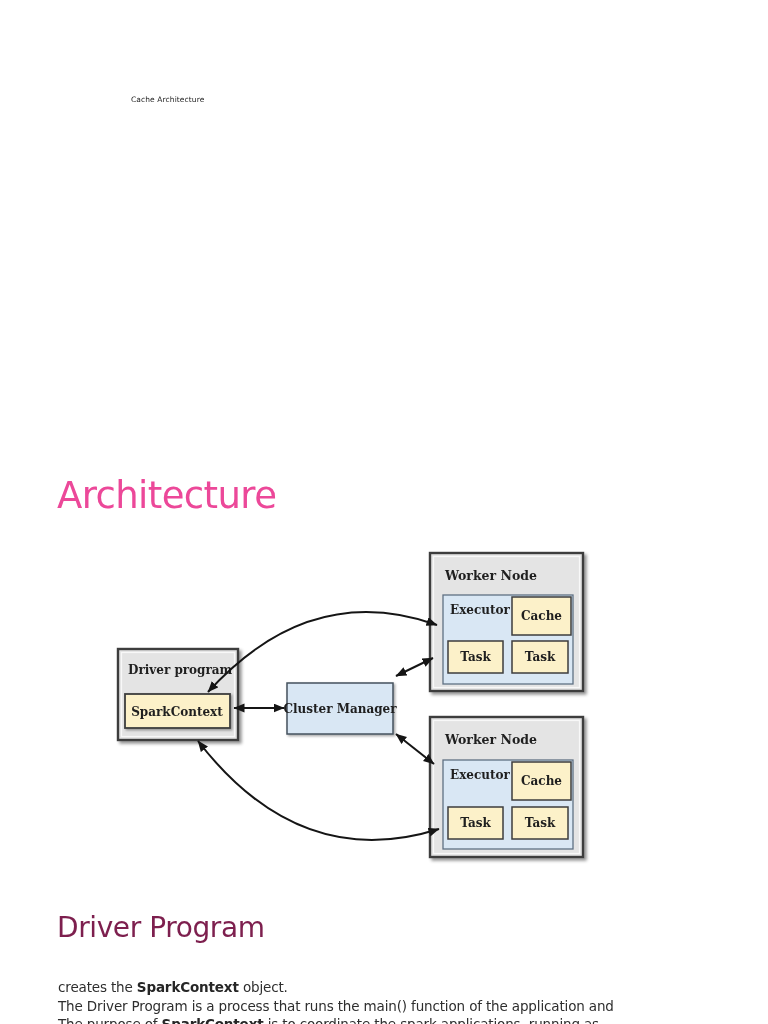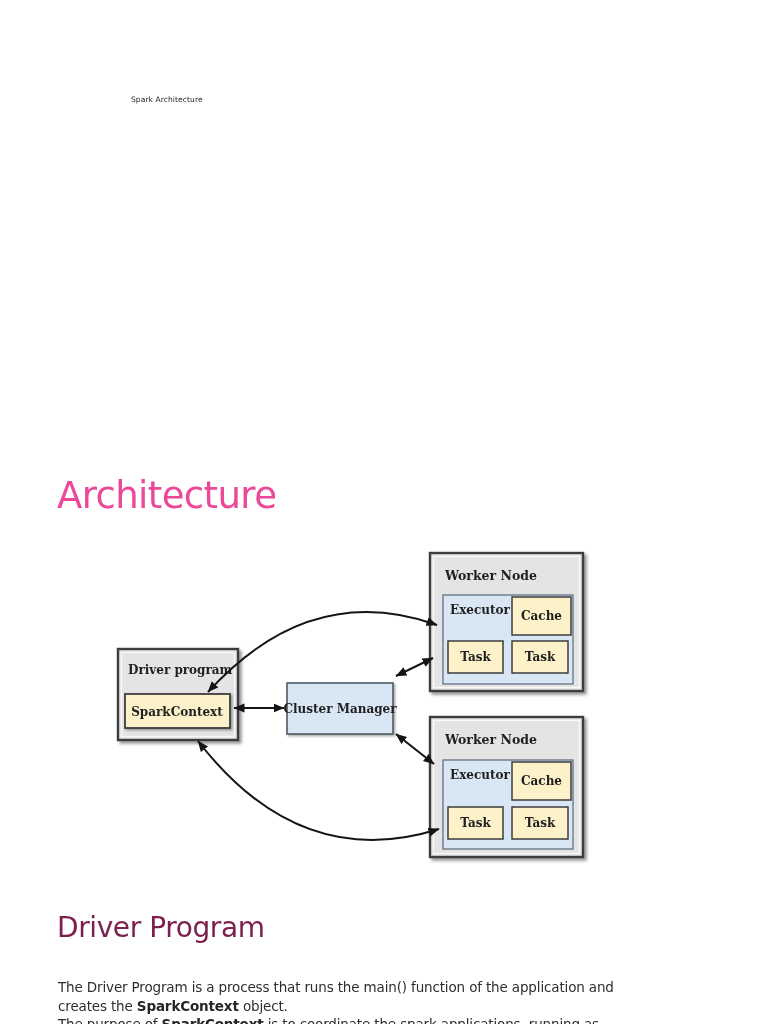--- a/index.html
+++ b/index.html
@@ -59,21 +59,21 @@
   .lbl-12  { font-size: 12px; }
   .arrow {
     stroke: #151515;
     stroke-width: 2;
     fill: none;
   }
 </style>
 </head>
 <body>
 
-<div class="abs doc-header">Spark Architecture</div>
+<div class="abs doc-header">Cache Architecture</div>
 
 <h1 class="abs h1-architecture">Architecture</h1>
 
 <div class="abs diagram">
 <svg width="482" height="320" viewBox="0 0 482 320">
   <defs>
     <marker id="ah" markerUnits="userSpaceOnUse" markerWidth="12" markerHeight="10" refX="10.5" refY="4.5" orient="auto-start-reverse">
       <path d="M0,0 L11,4.5 L0,9 Z" fill="#151515"></path>
     </marker>
     <filter id="ds" x="-20%" y="-20%" width="150%" height="150%">
@@ -130,19 +130,19 @@
   <line class="arrow" x1="286" y1="131" x2="323" y2="113" marker-start="url(#ah)" marker-end="url(#ah)"></line>
   <line class="arrow" x1="286" y1="189" x2="324" y2="219" marker-start="url(#ah)" marker-end="url(#ah)"></line>
   <path class="arrow" d="M 88 196 Q 190 328 329 284" marker-start="url(#ah)" marker-end="url(#ah)"></path>
 </svg>
 </div>
 
 <h2 class="abs h2-driver">Driver Program</h2>
 
 <div class="abs body-text">
   <p>
+    <span class="line"><span>creates the </span><b>SparkContext</b><span> object.</span></span>
     <span class="line">The Driver Program is a process that runs the main() function of the application and</span>
-    <span class="line"><span>creates the </span><b>SparkContext</b><span> object.</span></span>
   </p>
   <p>
     <span class="line"><span>The purpose of </span><b>SparkContext</b><span> is to coordinate the spark applications, running as</span></span>
   </p>
 </div>
 
 </body></html>

